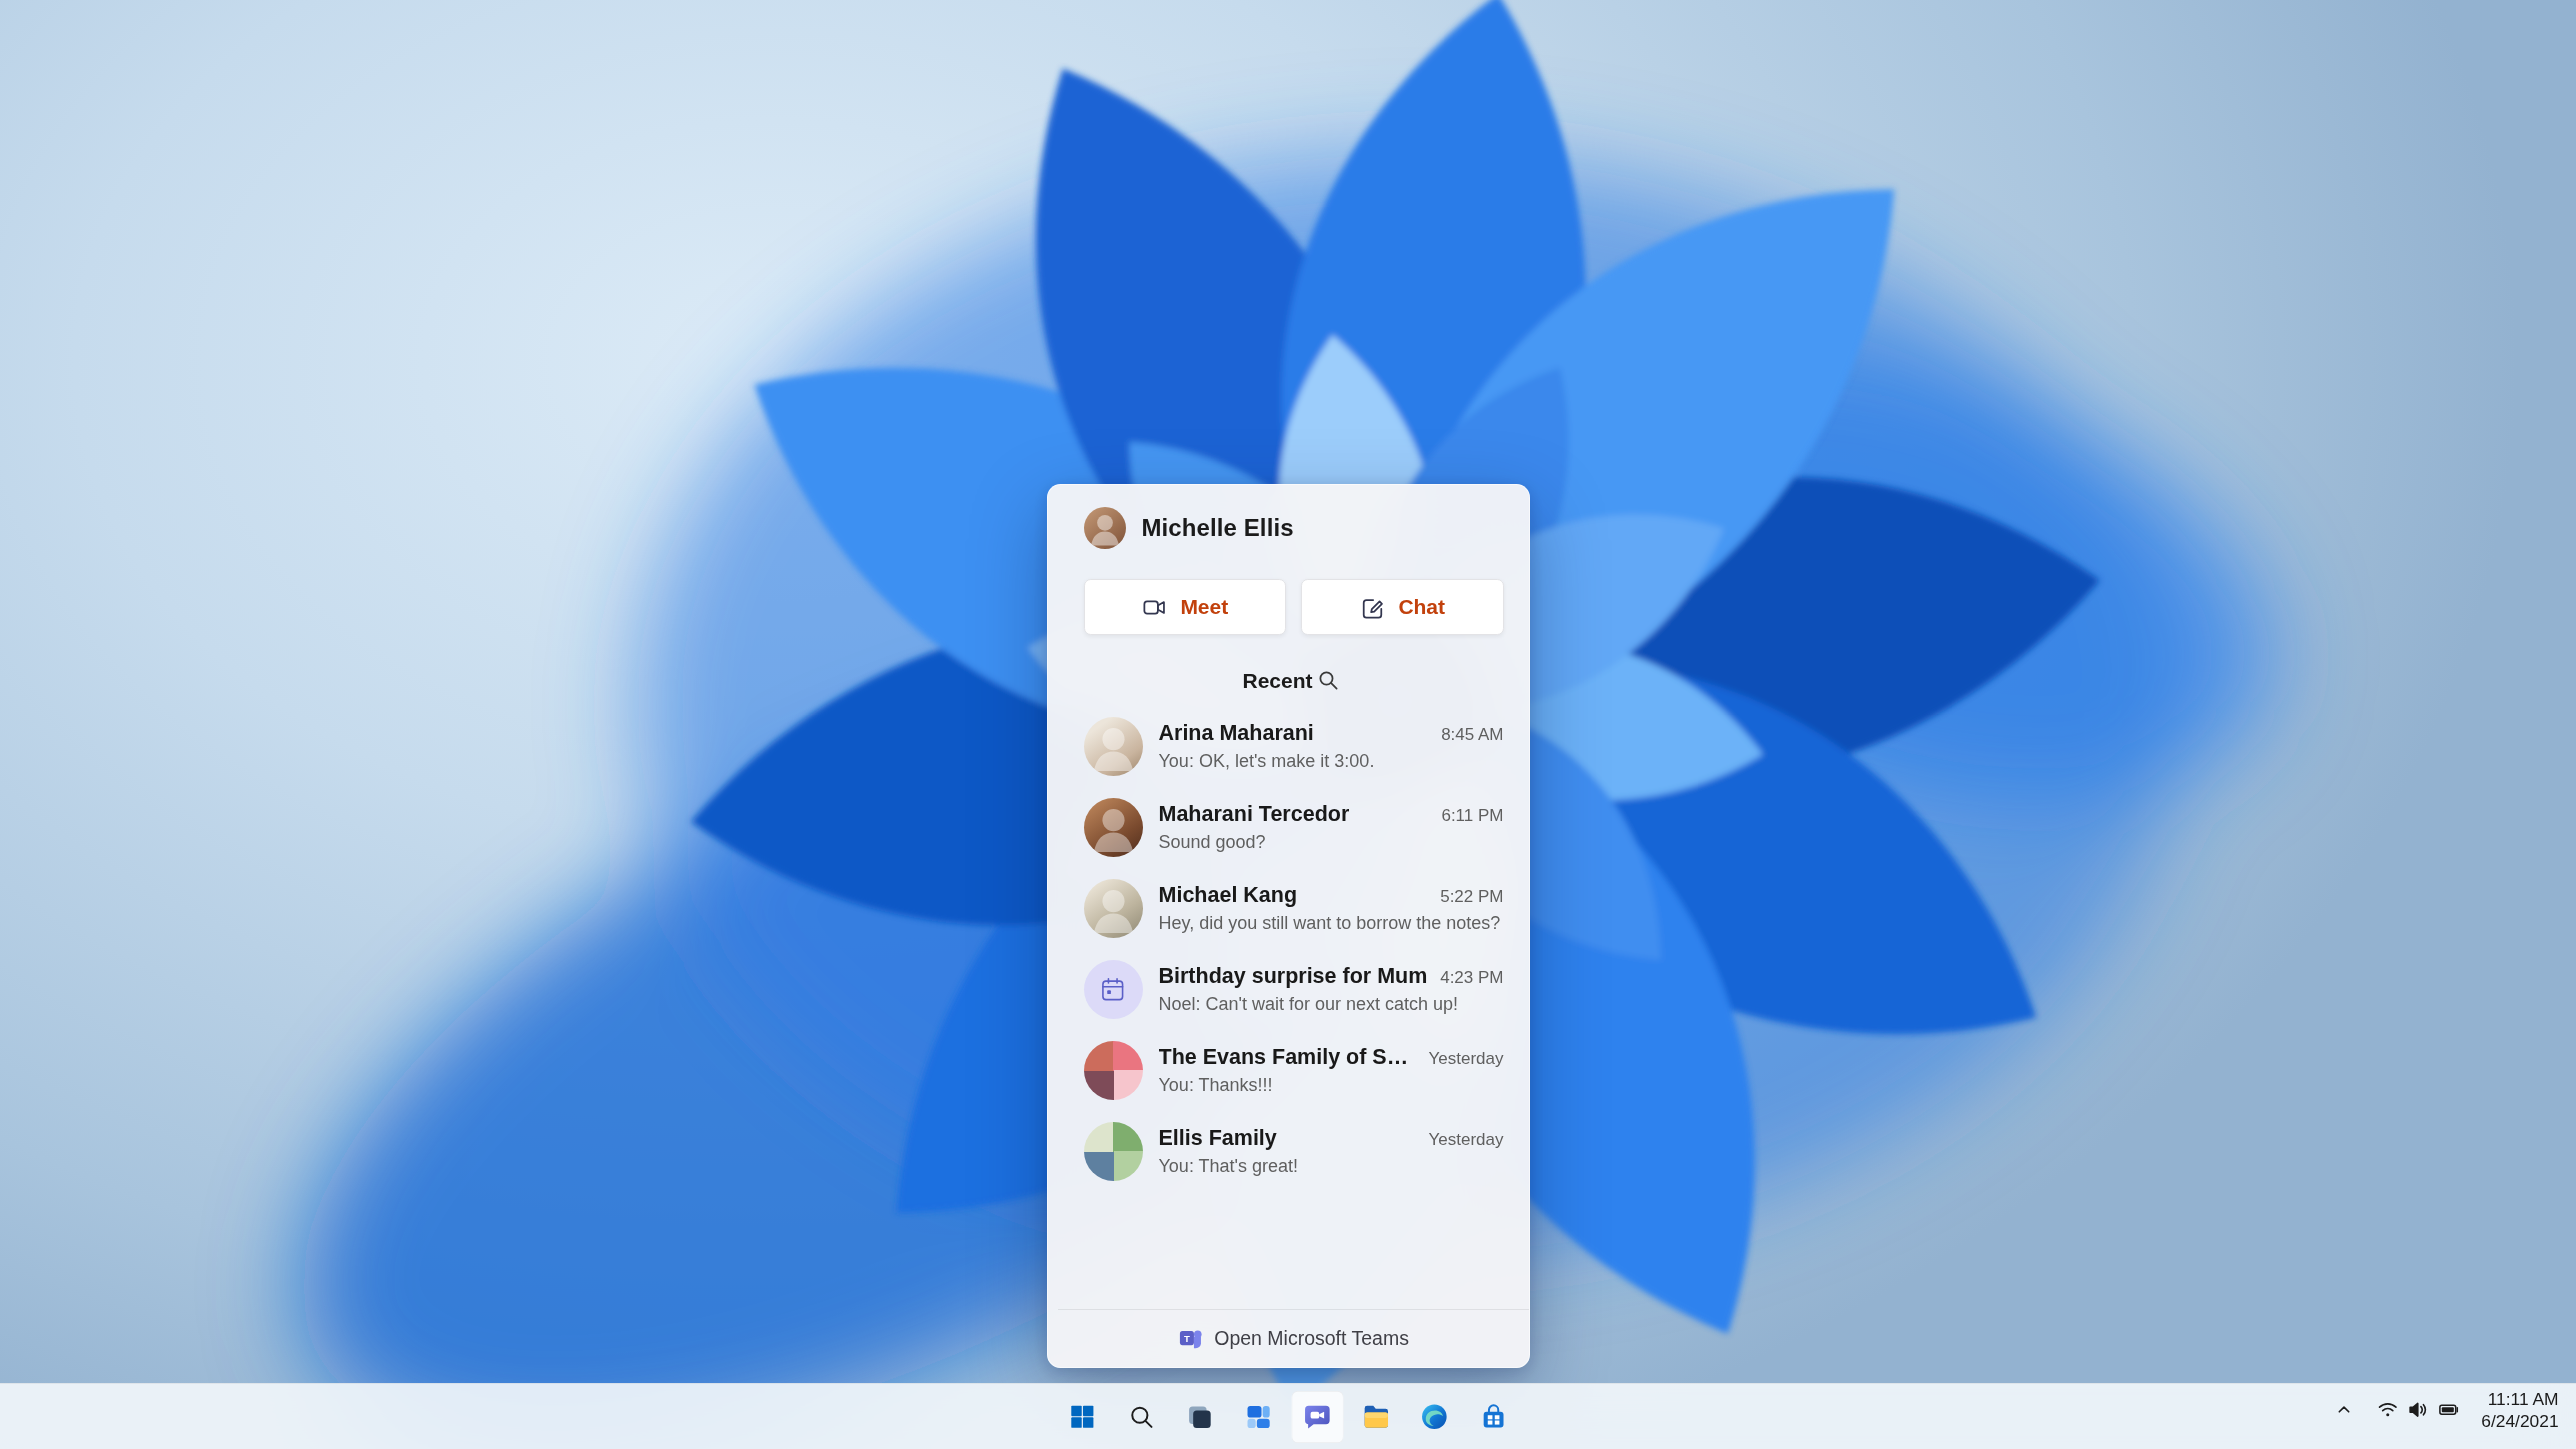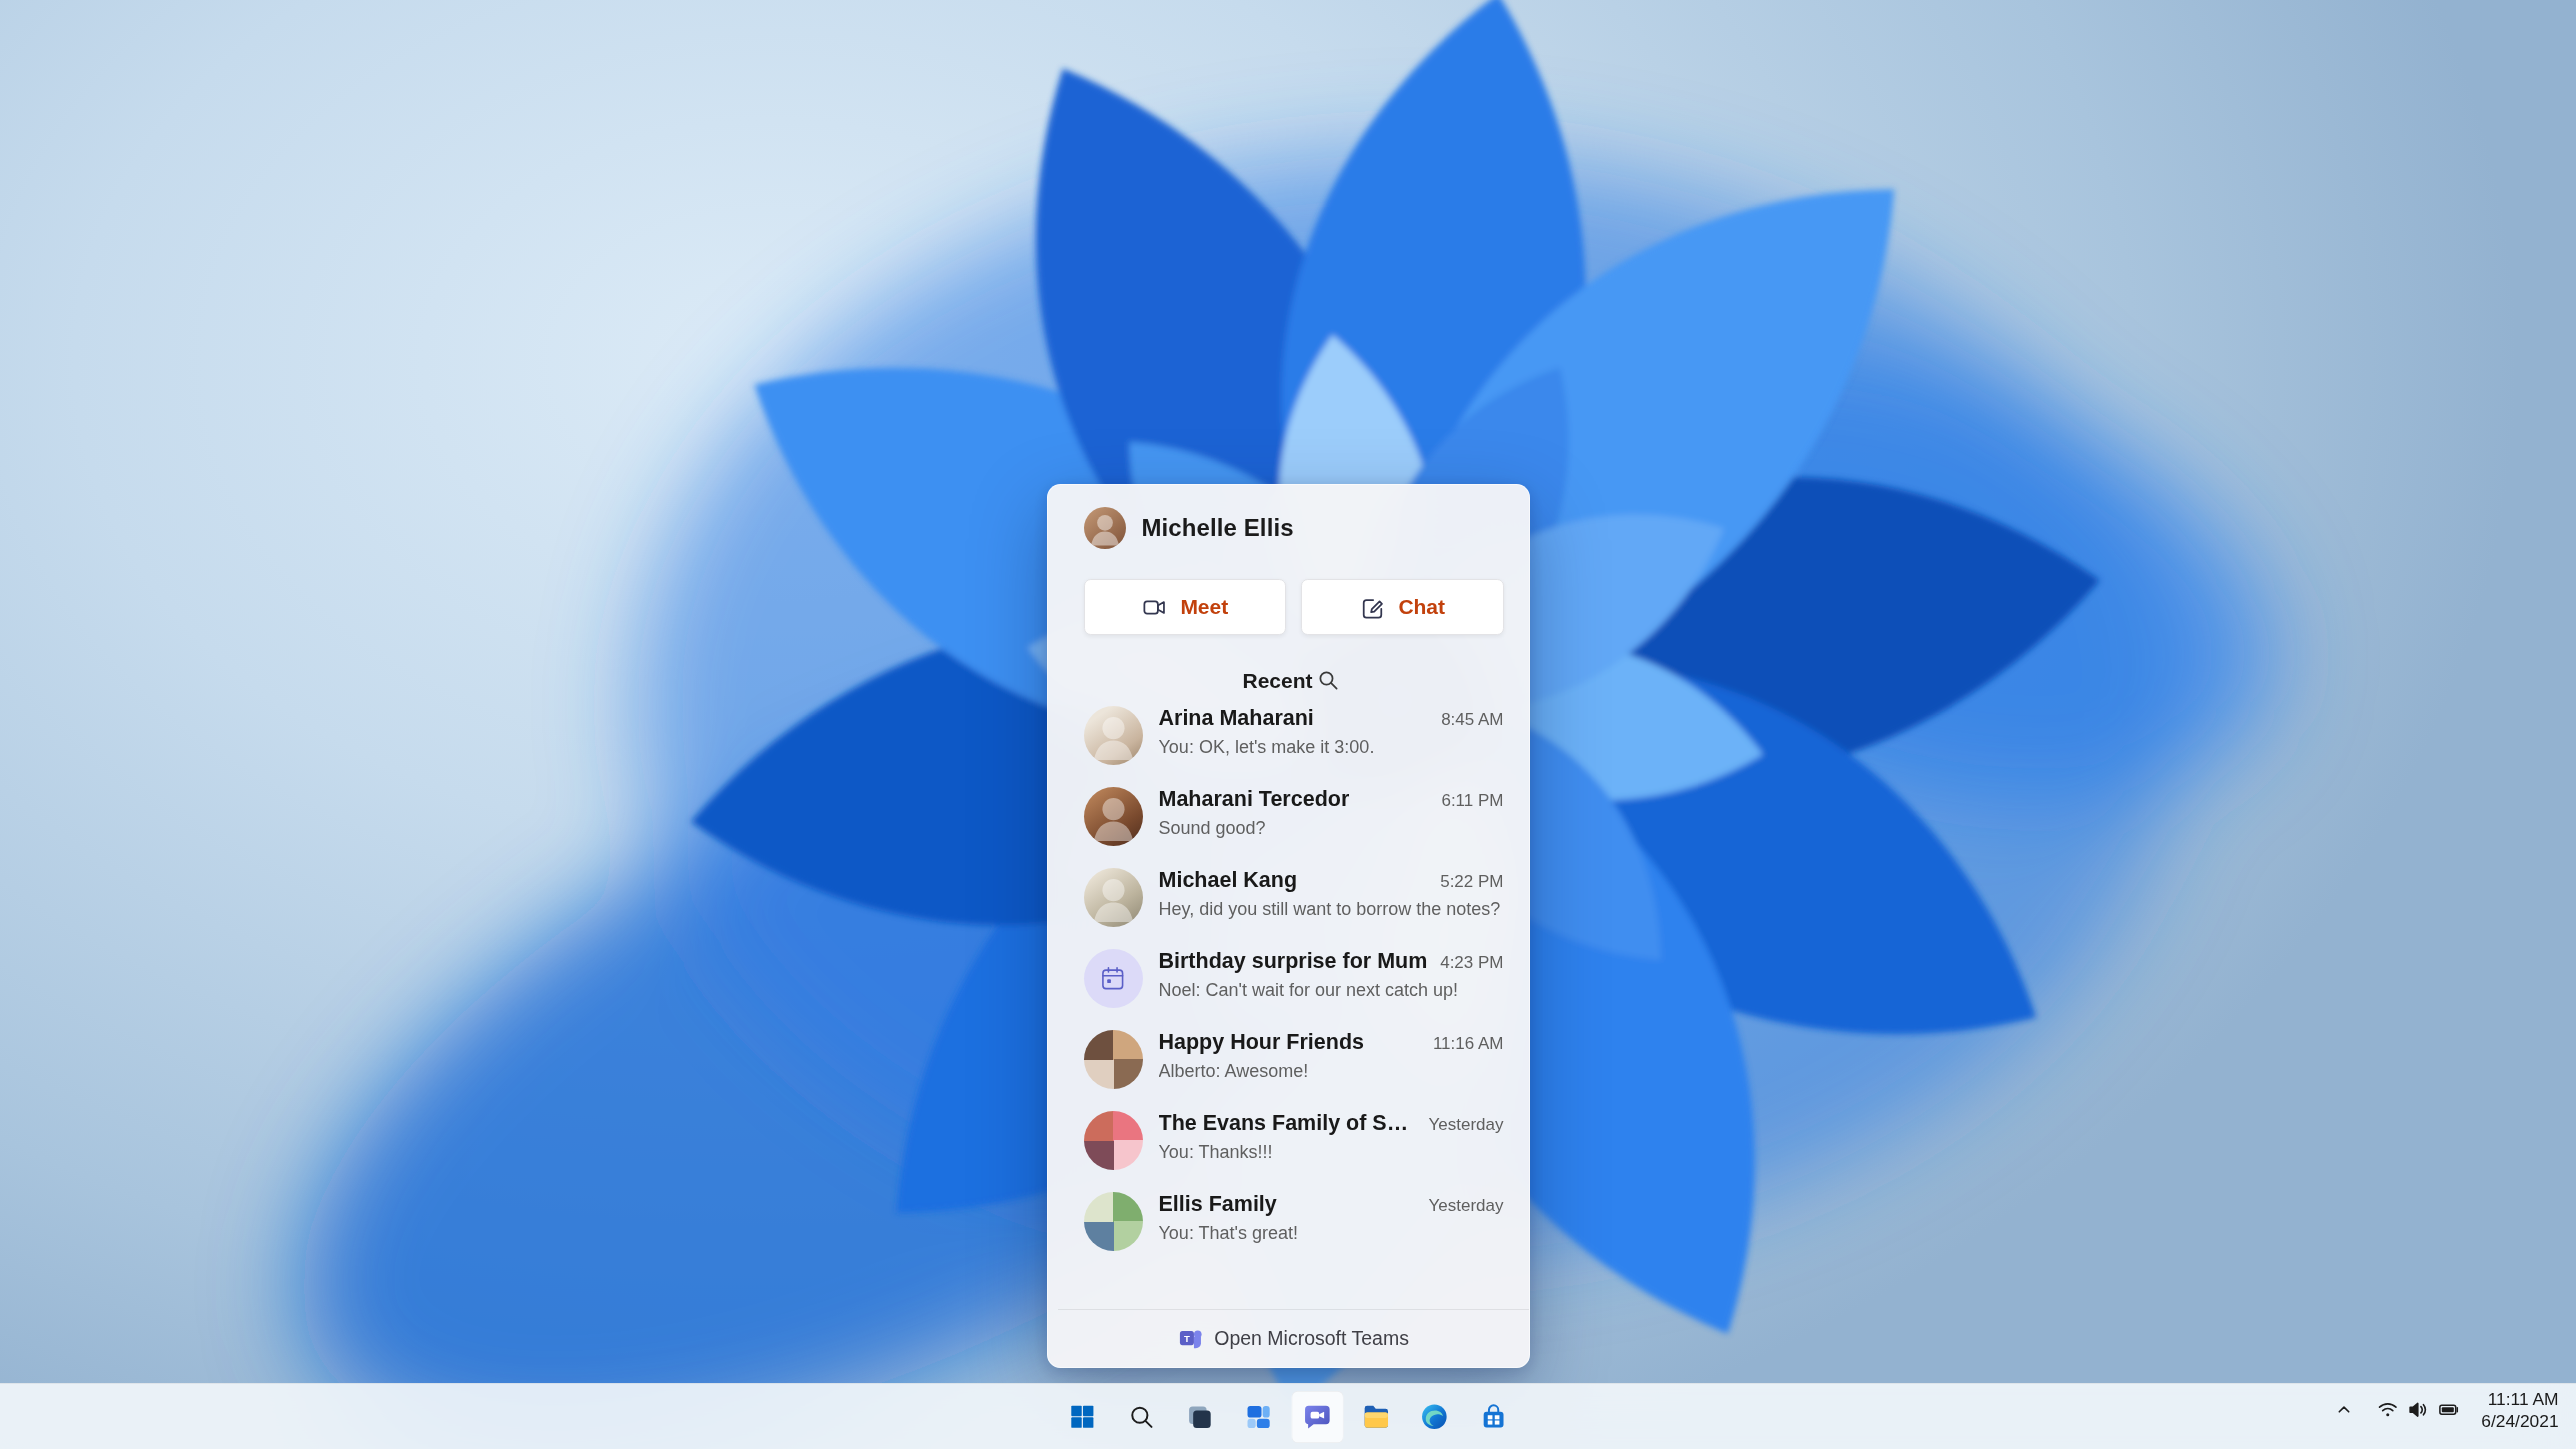--- a/index.html
+++ b/index.html
@@ -35,21 +35,21 @@
     display:flex; align-items:center; justify-content:center; gap:12px;
     font-size:21px; font-weight:600; color:#c2410c; cursor:pointer;
   }
   .fly-btn svg { width:27px; height:27px; }
 
   .recent-row { display:flex; align-items:center; justify-content:center; padding:29.5px 27px 6.7px 27px; }
   .recent-label { font-size:21px; font-weight:700; color:#1b1b1b; }
   .search-btn { width:32px; height:32px; display:grid; place-items:center; border-radius:5.4px; cursor:pointer; }
 
   .conv-list { flex:1; overflow:hidden; padding-top:2.7px; }
-  .conv-row { display:flex; align-items:flex-start; gap:16px; height:81px; padding:0 25.5px; cursor:pointer; }
+  .conv-row { display:flex; align-items:center; gap:16px; height:81px; padding:0 25.5px; cursor:pointer; }
   .av { width:59px; height:59px; }
   .a0 { background:linear-gradient(145deg,#ece5da 20%,#c9b49e 70%,#9a8268); }
   .a1 { background:linear-gradient(145deg,#b98258 10%,#7a4a2e 65%,#4e2d1d); }
   .a2 { background:linear-gradient(145deg,#e7e0d2 15%,#bdb49e 60%,#8d8672); }
   .a3 { background:#dcdaf8; display:grid; place-items:center; }
   .a4 { background:conic-gradient(#cfa67e 0 25%, #8a6a52 25% 50%, #e0cfc0 50% 75%, #6e503f 75% 100%); }
   .a5 { background:conic-gradient(#ea7580 0 25%, #f6c5cc 25% 50%, #7e4b58 50% 75%, #cc6c5c 75% 100%); }
   .a6 { background:conic-gradient(#7fae6e 0 25%, #b2d0a0 25% 50%, #5e80a0 50% 75%, #dde4cc 75% 100%); }
   .conv-main { flex:1; min-width:0; }
   .conv-top { display:flex; justify-content:space-between; align-items:baseline; gap:9.4px; }
@@ -239,30 +239,20 @@
       </div>
       <div class="conv-main">
         <div class="conv-top">
           <span class="conv-name">Birthday surprise for Mum</span>
           <span class="conv-time">4:23 PM</span>
         </div>
         <div class="conv-preview">Noel: Can't wait for our next catch up!</div>
       </div>
     </div>
 
-    <div class="conv-row">
-      <div class="avatar av a4"></div>
-      <div class="conv-main">
-        <div class="conv-top">
-          <span class="conv-name">Happy Hour Friends</span>
-          <span class="conv-time">11:16 AM</span>
-        </div>
-        <div class="conv-preview">Alberto: Awesome!</div>
-      </div>
-    </div>
 
     <div class="conv-row">
       <div class="avatar av a5"></div>
       <div class="conv-main">
         <div class="conv-top">
           <span class="conv-name">The Evans Family of Supers</span>
           <span class="conv-time">Yesterday</span>
         </div>
         <div class="conv-preview">You: Thanks!!!</div>
       </div>

